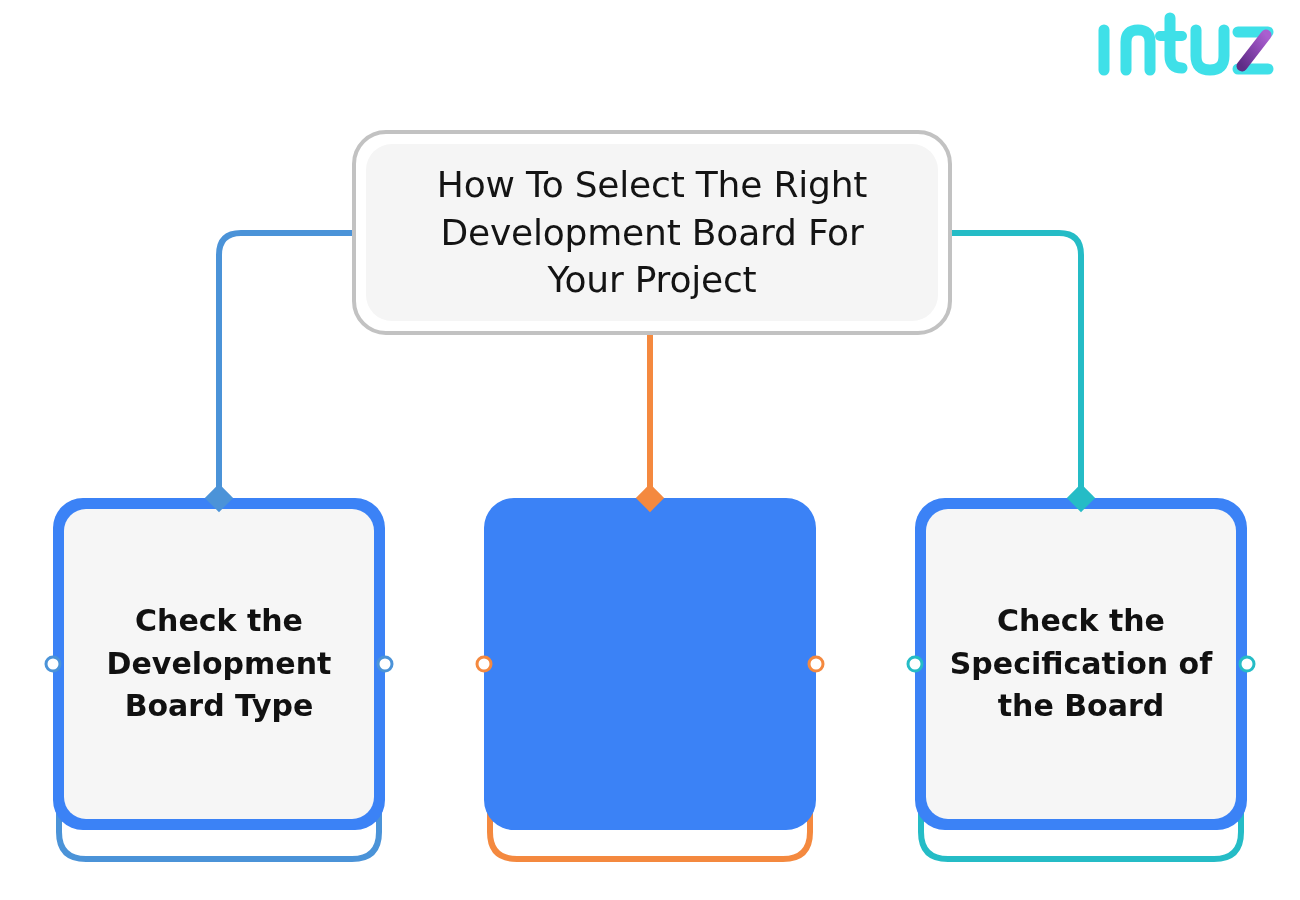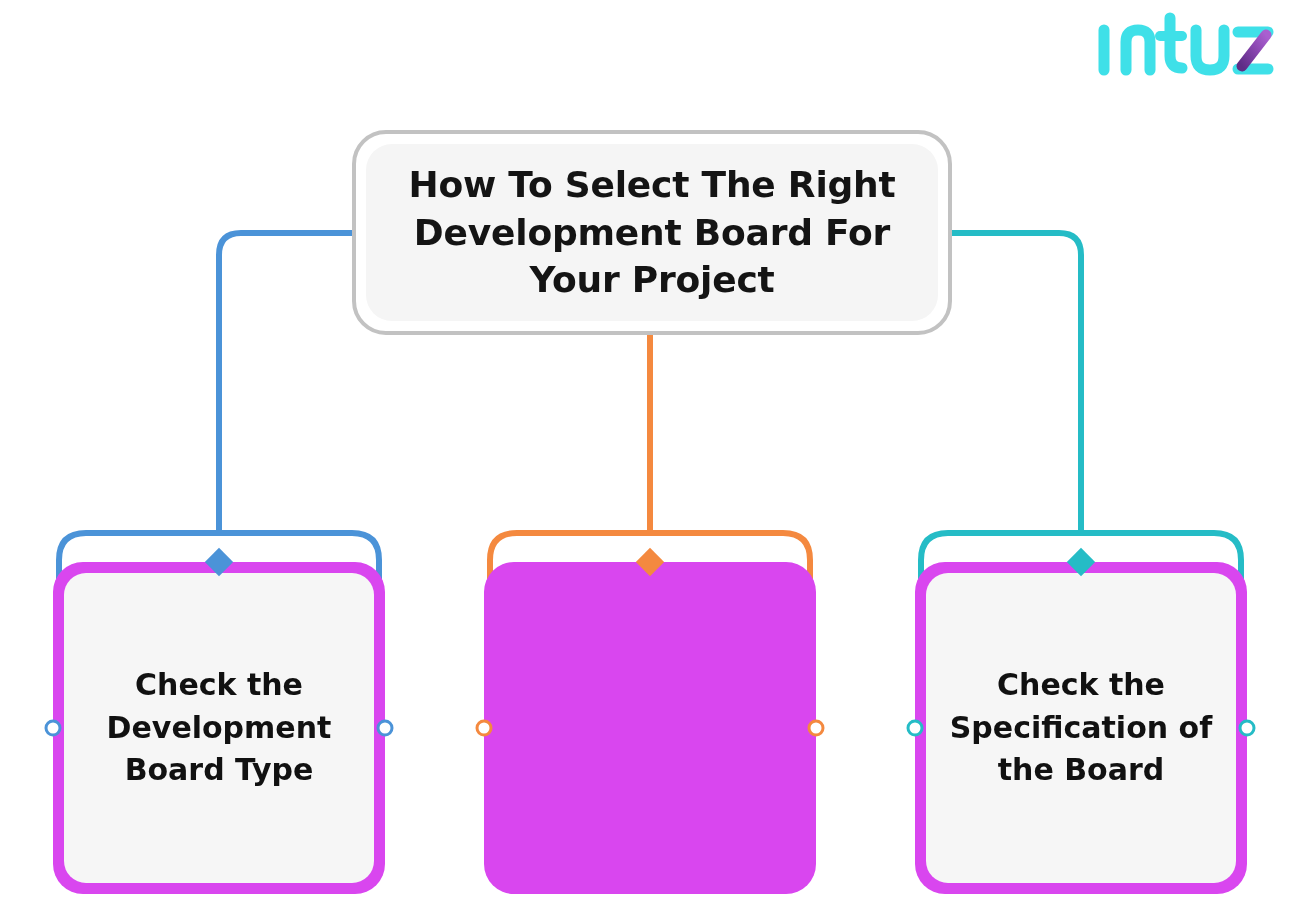--- a/index.html
+++ b/index.html
@@ -32,34 +32,34 @@
     background:#ffffff;
     z-index:3;
   }
   .title-inner{
     position:absolute;left:10px;top:10px;right:10px;bottom:10px;
     background:#f5f5f5;
     border-radius:26px;
     display:flex;align-items:center;justify-content:center;
   }
   .title-text{
-    font-size:36px;line-height:1.32;font-weight:bold;
+    font-size:36px;line-height:1.32;font-weight:normal;
     color:#141414;text-align:center;
     letter-spacing:-0.2px;
     padding:0 22px;
     white-space:pre-line;
   }
 
   
   .card{
     position:absolute;
-    top:562px;width:332px;height:332px;
+    top:498px;width:332px;height:332px;
     box-sizing:border-box;
     border-radius:30px;
-    background:#d946ef;
+    background:#3b82f6;
     z-index:3;
   }
   .card-inner{
     position:absolute;left:11px;top:11px;right:11px;bottom:11px;
     background:#f6f6f6;
     border-radius:22px;
     display:flex;align-items:center;justify-content:center;
   }
   .card-text{
     font-size:30px;line-height:1.42;font-weight:bold;

